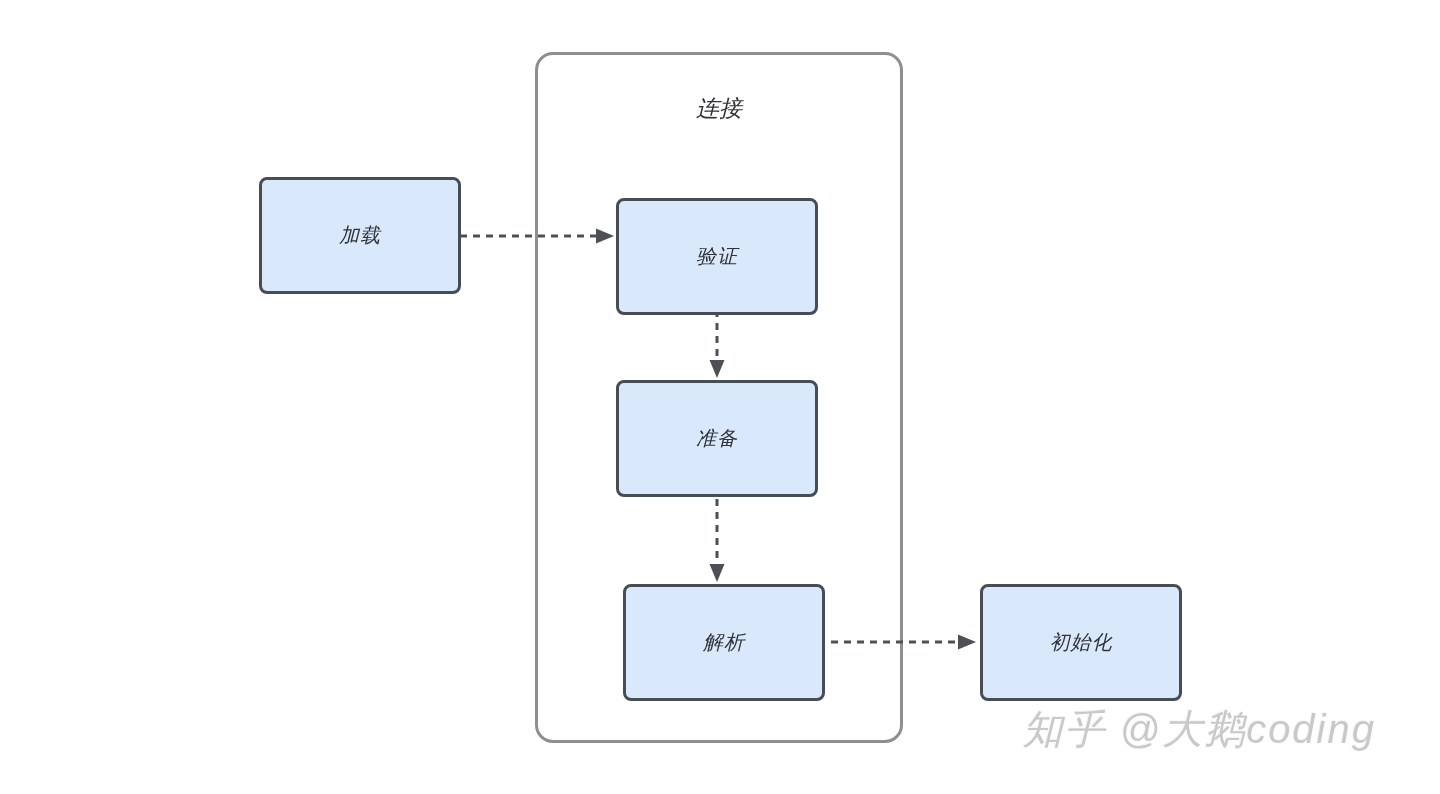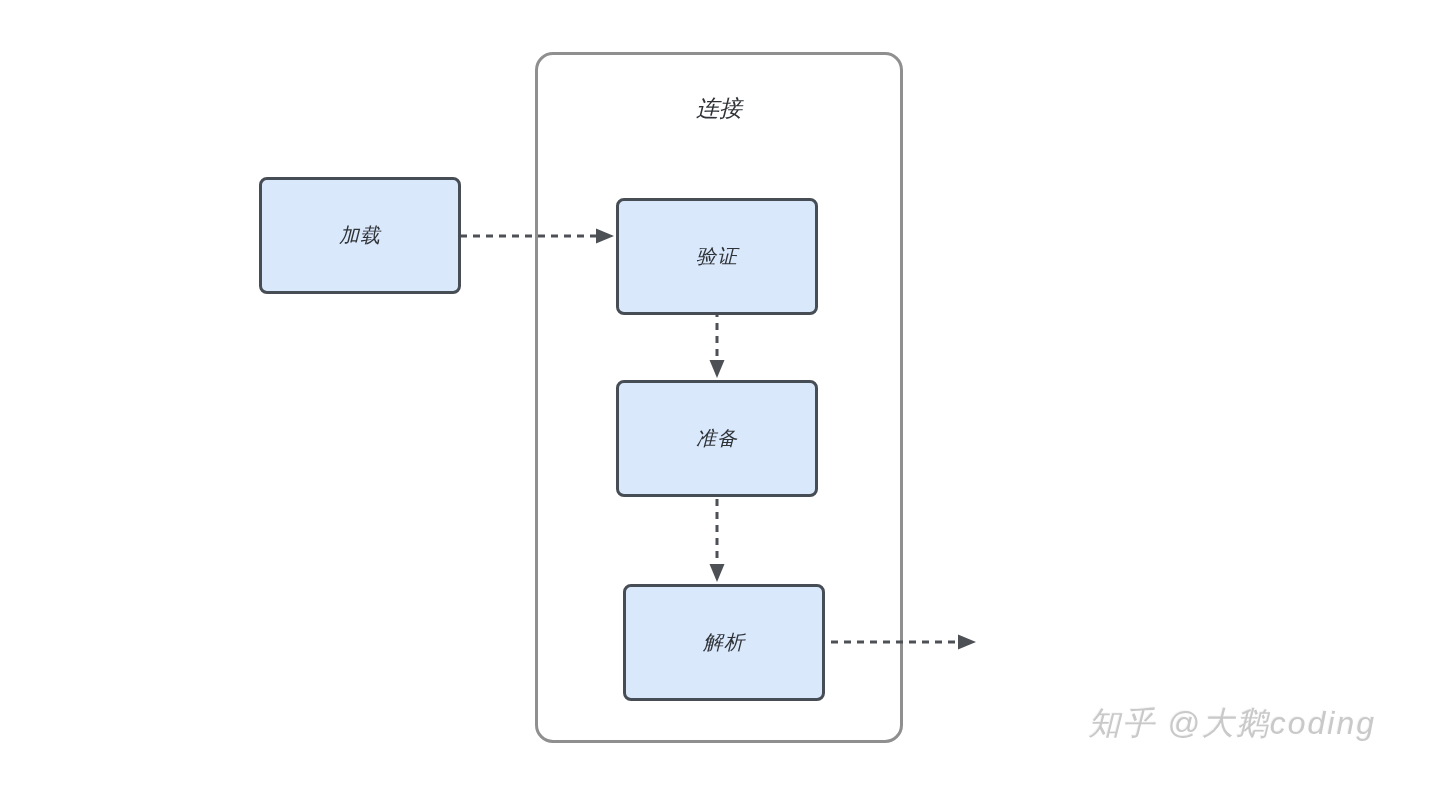--- a/index.html
+++ b/index.html
@@ -47,21 +47,21 @@
     display:flex;align-items:center;justify-content:center;
     font-size:20px;color:var(--text);letter-spacing:1px;
   }
   .node-load{left:259px;top:177px;}
   .node-verify{left:616px;top:178px;margin-top:20px;}
   .node-prepare{left:616px;top:380px;}
   .node-resolve{left:616px;top:584px;margin-left:7px;}
   .node-initialize{left:980px;top:584px;}
   .watermark{
     position:absolute;right:28px;top:702px;
-    font-size:32px;color:var(--watermark);
+    font-size:40px;color:var(--watermark);
     letter-spacing:2px;white-space:nowrap;
     text-shadow:1px 1px 0 rgba(255,255,255,0.9), -1px -1px 0 rgba(0,0,0,0.04);
     user-select:none;
   }
 </style>
 </head>
 <body>
 
 <div class="canvas">
 
@@ -89,16 +89,17 @@
   </svg>
 
   <div class="node node-load">加载</div>
 
   <div class="node node-verify">验证</div>
 
   <div class="node node-prepare">准备</div>
 
   <div class="node node-resolve">解析</div>
 
+  <div class="node node-initialize">初始化</div>
 
   <div class="watermark">知乎 @大鹅coding</div>
 
 </div>
 
 </body></html>

